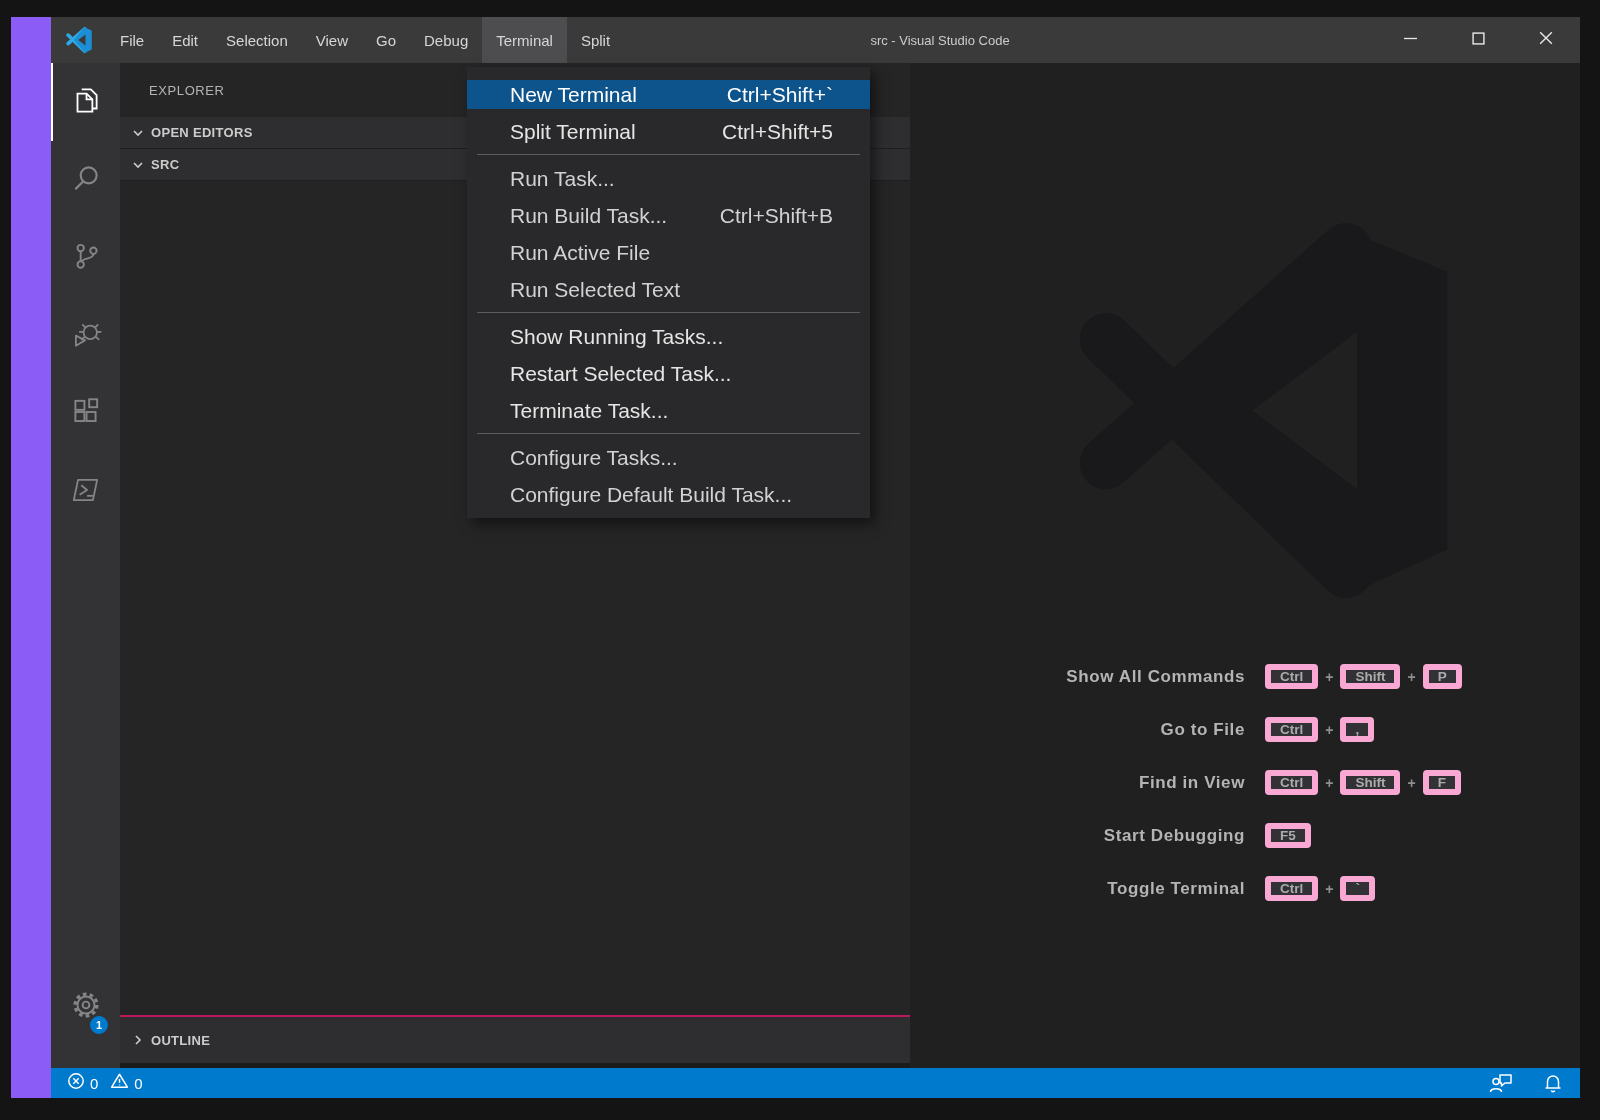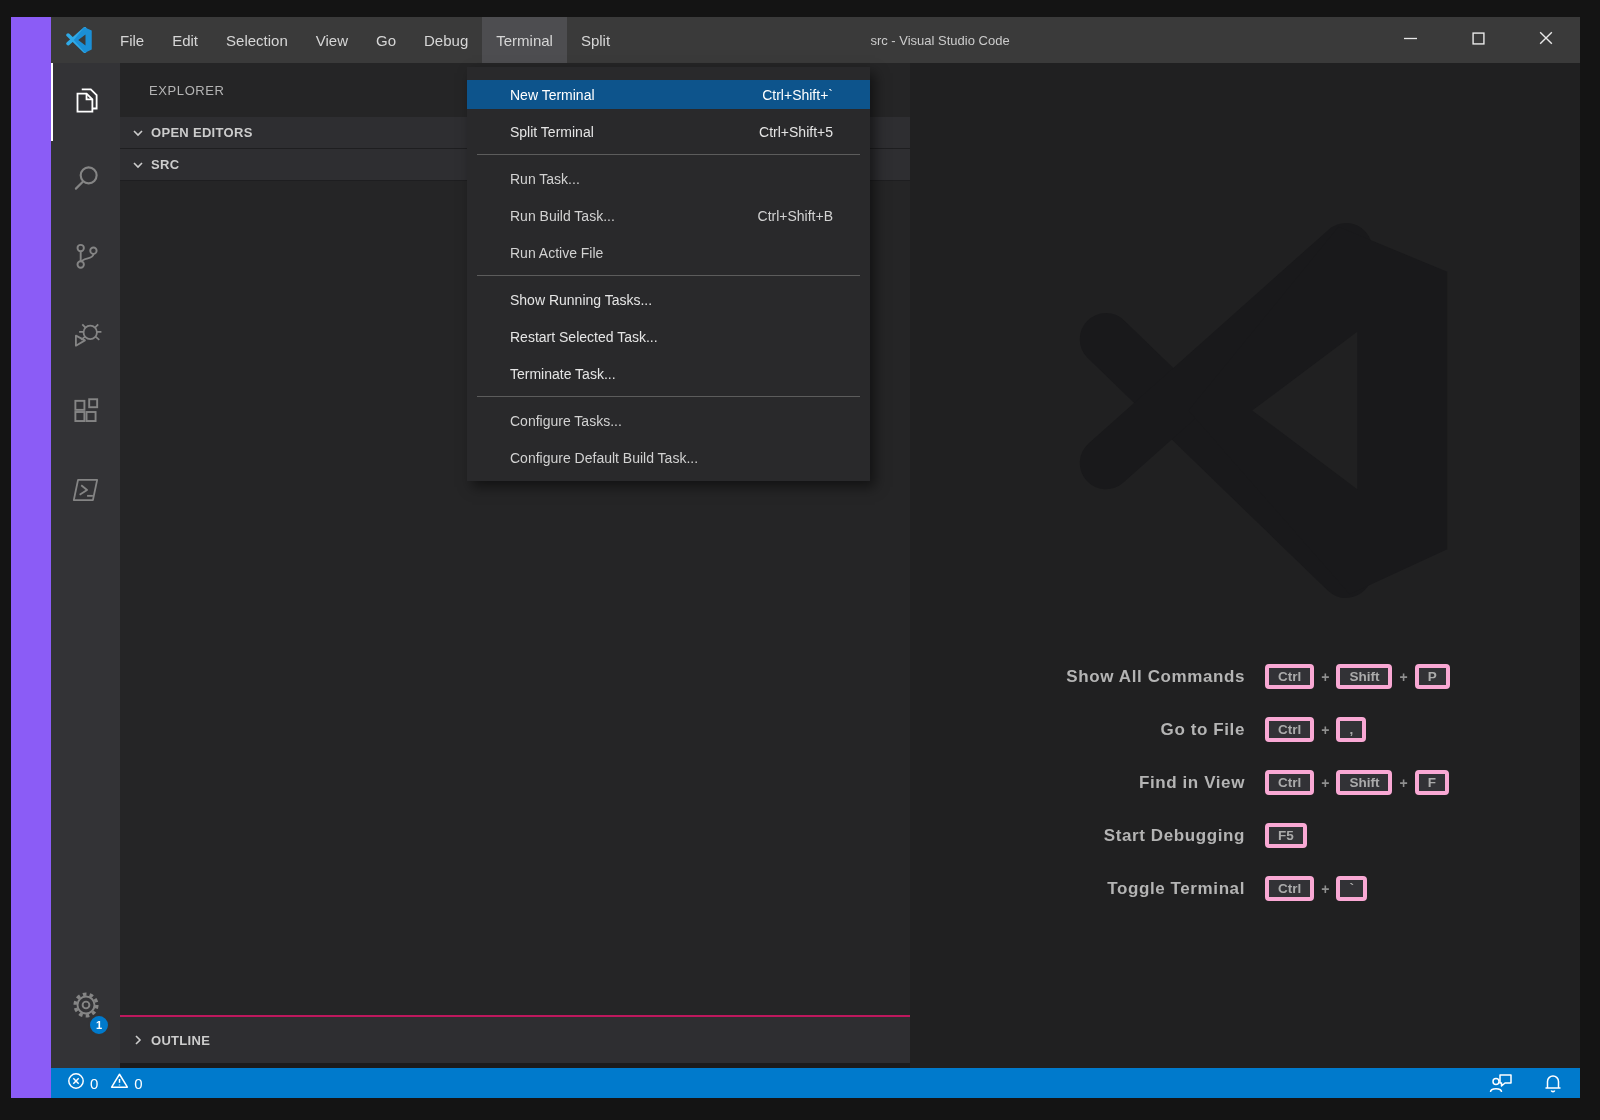--- a/index.html
+++ b/index.html
@@ -51,37 +51,37 @@
   .sidebar-gap { height:5px; background:#1b1b1c; }
 
   .editor { flex:1; position:relative; background:#202021; overflow:hidden; }
   .watermark { position:absolute; left:166px; top:160px; width:375px; height:375px; }
   .shortcuts { position:absolute; left:0; top:587px; width:100%;font-weight:bold; }
   .sc-row { height:53px; display:flex; align-items:center; }
   .sc-label { width:335px; text-align:right; font-size:17px; color:#b4b4b4;
     letter-spacing:.6px; flex:none; }
   .sc-keys { margin-left:20px; display:flex; align-items:center; }
   .key { height:25px; min-width:25px; padding:0 9px; background:#323236;
-    border:4px solid #f9a8d4; border-radius:4px; color:#ababab; font-size:13.5px;
+    border:6px solid #f9a8d4; border-radius:4px; color:#ababab; font-size:13.5px;
     display:flex; align-items:center; justify-content:center; }
   .key-sep { color:#8f8f8f; font-size:14px; margin:0 7px; }
 
   
   .statusbar { height:30px; background:var(--accent); flex:none; display:flex;
     align-items:center; padding:0 16px; color:#ffffff; }
   .sb-group { display:flex; align-items:center; gap:5px; margin-right:12px; }
   .sb-count { font-size:15px; }
   .sb-right { margin-left:auto; display:flex; align-items:center; gap:28px; }
   .sb-right svg { display:block; }
 
   
   .context-menu { position:absolute; left:467px; top:67px; width:403px;
     padding:9px 0 5px; background:#29292b; box-shadow:5px 6px 12px rgba(0,0,0,.5); }
   .menu-row { height:37px; display:flex; align-items:center; padding:0 37px 0 43px;
-    font-size:14px; color:#d2d2d2; }
+    font-size:21px; color:#d2d2d2; }
   .menu-row .shortcut { margin-left:auto; }
   .menu-row.disabled { color:#e5e5e5; }
   .menu-row.selected { color:#ffffff;
     background:linear-gradient(to bottom, transparent 0 4px, var(--menusel) 4px calc(100% - 4px), transparent calc(100% - 4px)); }
   .menu-sep { height:1px; background:#5c5c5c; margin:4px 10px 5px; }
 </style>
 </head>
 <body>
 
 <div class="stage">
@@ -322,20 +322,23 @@
       <div class="menu-row">
         <span>Run Task...</span>
       </div>
       <div class="menu-row">
         <span>Run Build Task...</span>
         <span class="shortcut">Ctrl+Shift+B</span>
       </div>
       <div class="menu-row">
         <span>Run Active File</span>
       </div>
+      <div class="menu-row">
+        <span>Run Selected Text</span>
+      </div>
       <div class="menu-sep"></div>
       <div class="menu-row disabled">
         <span>Show Running Tasks...</span>
       </div>
       <div class="menu-row disabled">
         <span>Restart Selected Task...</span>
       </div>
       <div class="menu-row disabled">
         <span>Terminate Task...</span>
       </div>

